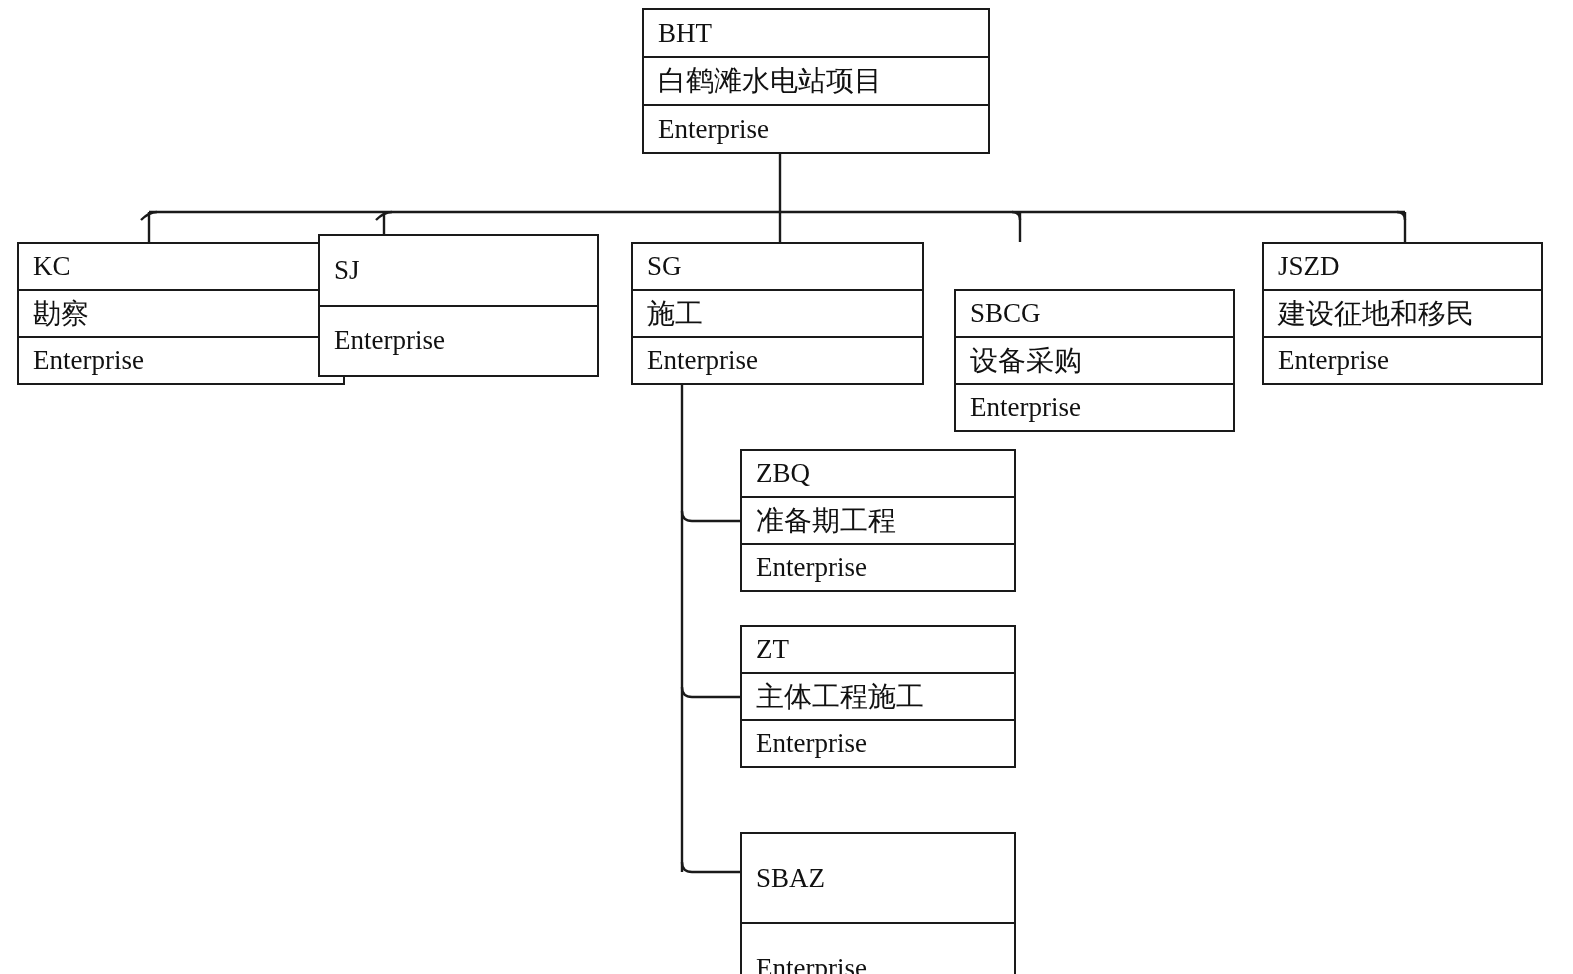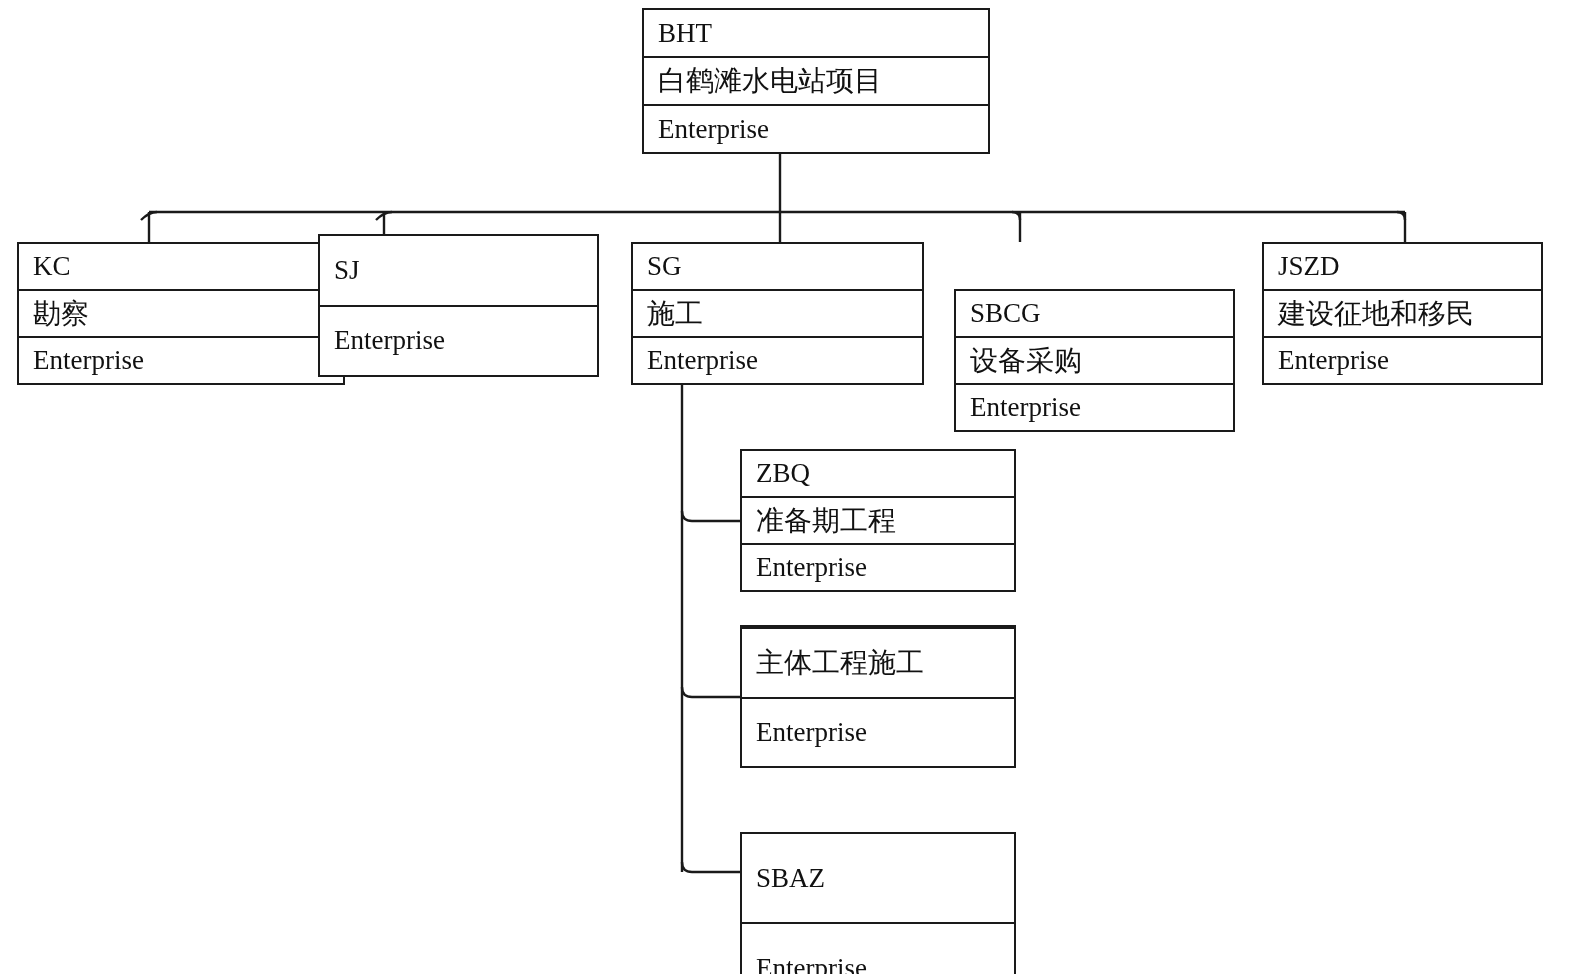--- a/index.html
+++ b/index.html
@@ -130,20 +130,21 @@
     <div class="row type sep">Enterprise</div>
   </div>
 
   <div class="node" style="left:740px; top:449px; width:276px; height:143px;">
     <div class="row code">ZBQ</div>
     <div class="row name sep">准备期工程</div>
     <div class="row type sep">Enterprise</div>
   </div>
 
   <div class="node" style="left:740px; top:625px; width:276px; height:143px;">
+    <div class="row code">ZT</div>
     <div class="row name sep">主体工程施工</div>
     <div class="row type sep">Enterprise</div>
   </div>
 
   <div class="node" style="left:740px; top:800px; width:276px; height:182px;margin-top:32px;">
     <div class="row code">SBAZ</div>
     <div class="row type sep">Enterprise</div>
   </div>
 
 </div>

